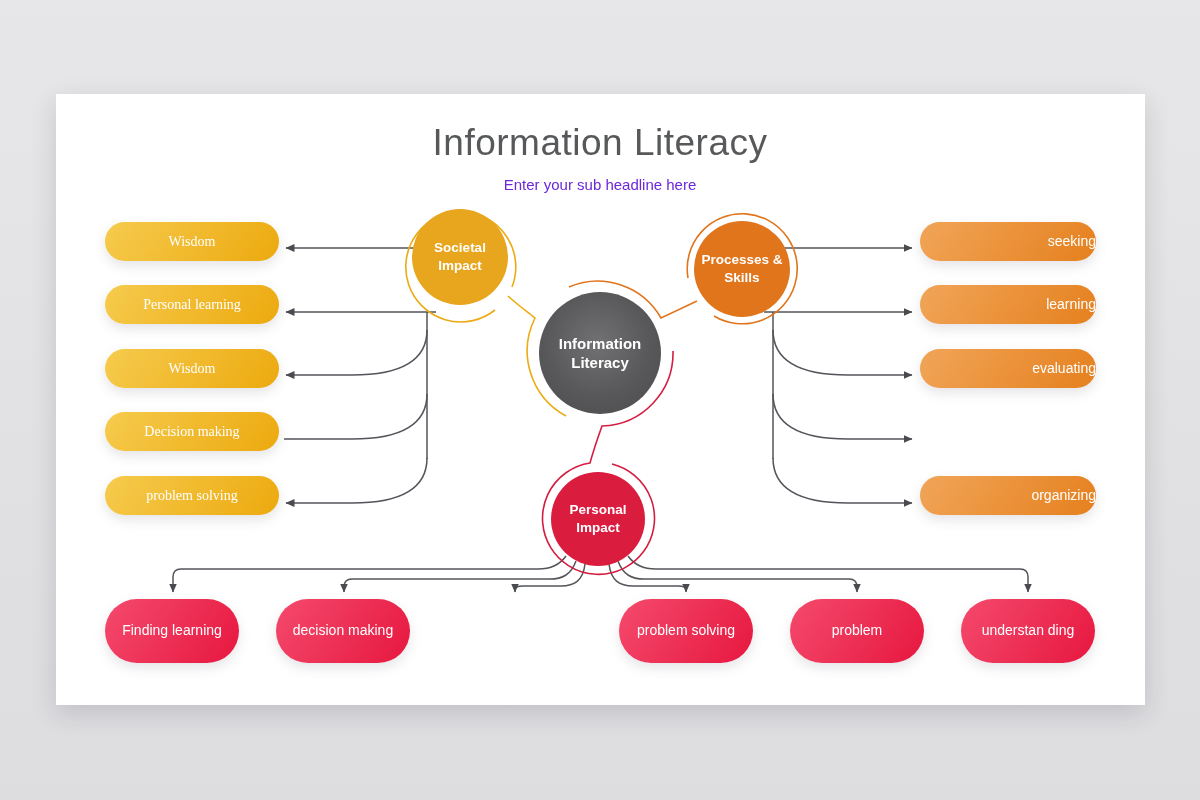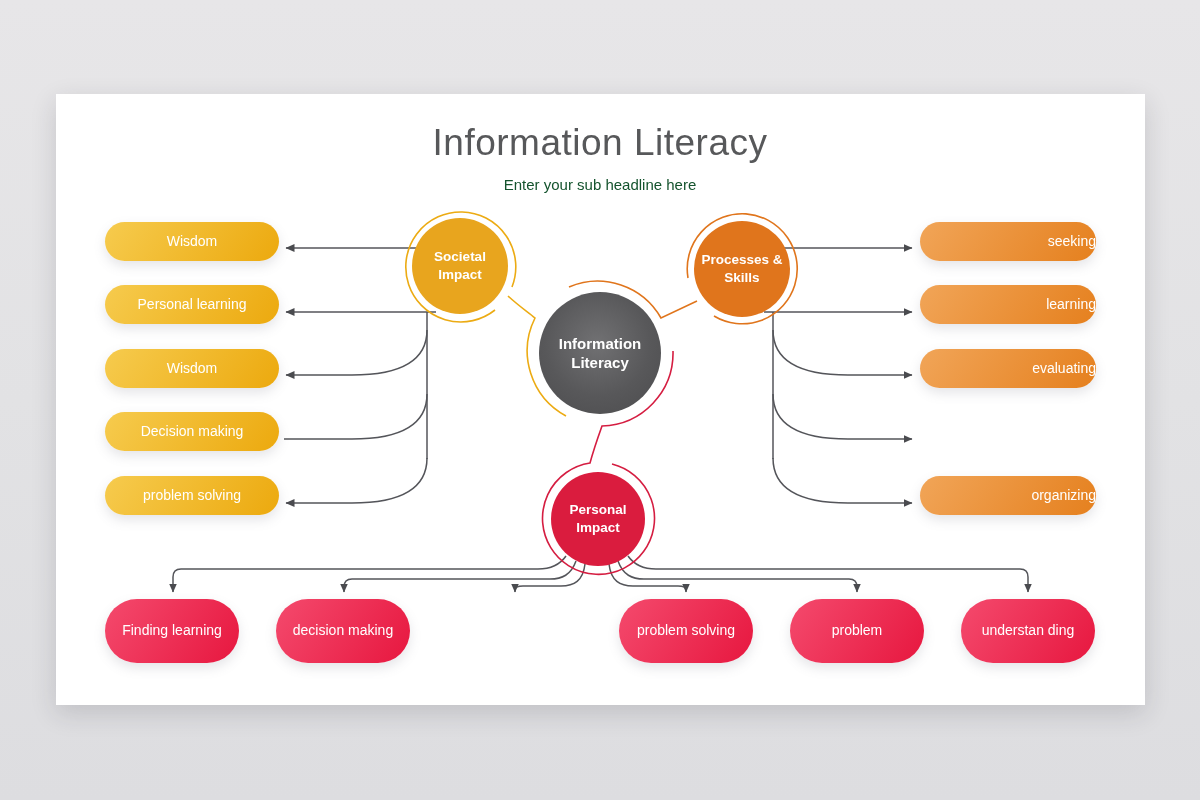--- a/index.html
+++ b/index.html
@@ -12,39 +12,39 @@
   .slide{
     position:absolute;left:56px;top:94px;width:1089px;height:611px;
     background:#ffffff;box-shadow:0 8px 24px rgba(40,40,50,.16);
   }
   .title{
     position:absolute;left:0;top:122px;width:1200px;text-align:center;
     font-size:37px;font-weight:400;color:#57585a;letter-spacing:.5px;
   }
   .subtitle{
     position:absolute;left:0;top:176px;width:1200px;text-align:center;
-    font-size:15px;font-weight:400;color:#14532d;
+    font-size:15px;font-weight:400;color:#6d28d9;
   }
   .pill{
     position:absolute;display:flex;align-items:center;justify-content:center;
     color:#fff;font-size:14px;text-align:center;line-height:1.25;
     box-shadow:0 5px 12px rgba(110,110,125,.18);
   }
   .pill.gold{width:174px;height:39px;border-radius:27px;
-    background:linear-gradient(125deg,#f6cb4e 0%,#eca90e 100%);}
+    background:linear-gradient(125deg,#f6cb4e 0%,#eca90e 100%);font-family:Liberation Serif, serif;}
   .pill.orange{width:176px;height:39px;border-radius:27px;
     background:linear-gradient(125deg,#f1a558 0%,#e5801e 100%);justify-content:flex-end;}
   .pill.red{width:134px;height:64px;border-radius:32px;padding:0 12px;box-sizing:border-box;
     background:linear-gradient(125deg,#f44a6d 0%,#e7173f 100%);}
   .node{
     position:absolute;border-radius:50%;display:flex;align-items:center;justify-content:center;
     color:#fff;font-weight:bold;text-align:center;line-height:1.3;
   }
   .node .lbl{width:82px;}
-  .node.societal{left:412px;top:218px;width:96px;height:96px;background:#e8a51e;font-size:13.5px;}
+  .node.societal{left:412px;top:209px;width:96px;height:96px;background:#e8a51e;font-size:13.5px;}
   .node.processes{left:694px;top:221px;width:96px;height:96px;background:#e0751c;font-size:13.5px;}
   .node.personal{left:551px;top:472px;width:94px;height:94px;background:#da1c3e;font-size:13.5px;}
   .node.center{
     left:539px;top:292px;width:122px;height:122px;font-size:15px;
     background:radial-gradient(circle at 48% 42%,#717173 0%,#58585a 55%,#4b4b4d 100%);
   }
   .node.center .lbl{width:96px;}
   svg.wires{position:absolute;left:0;top:0;z-index:1;}
   .slide,.title,.subtitle{z-index:0;}
   .pill,.node{z-index:2;}

